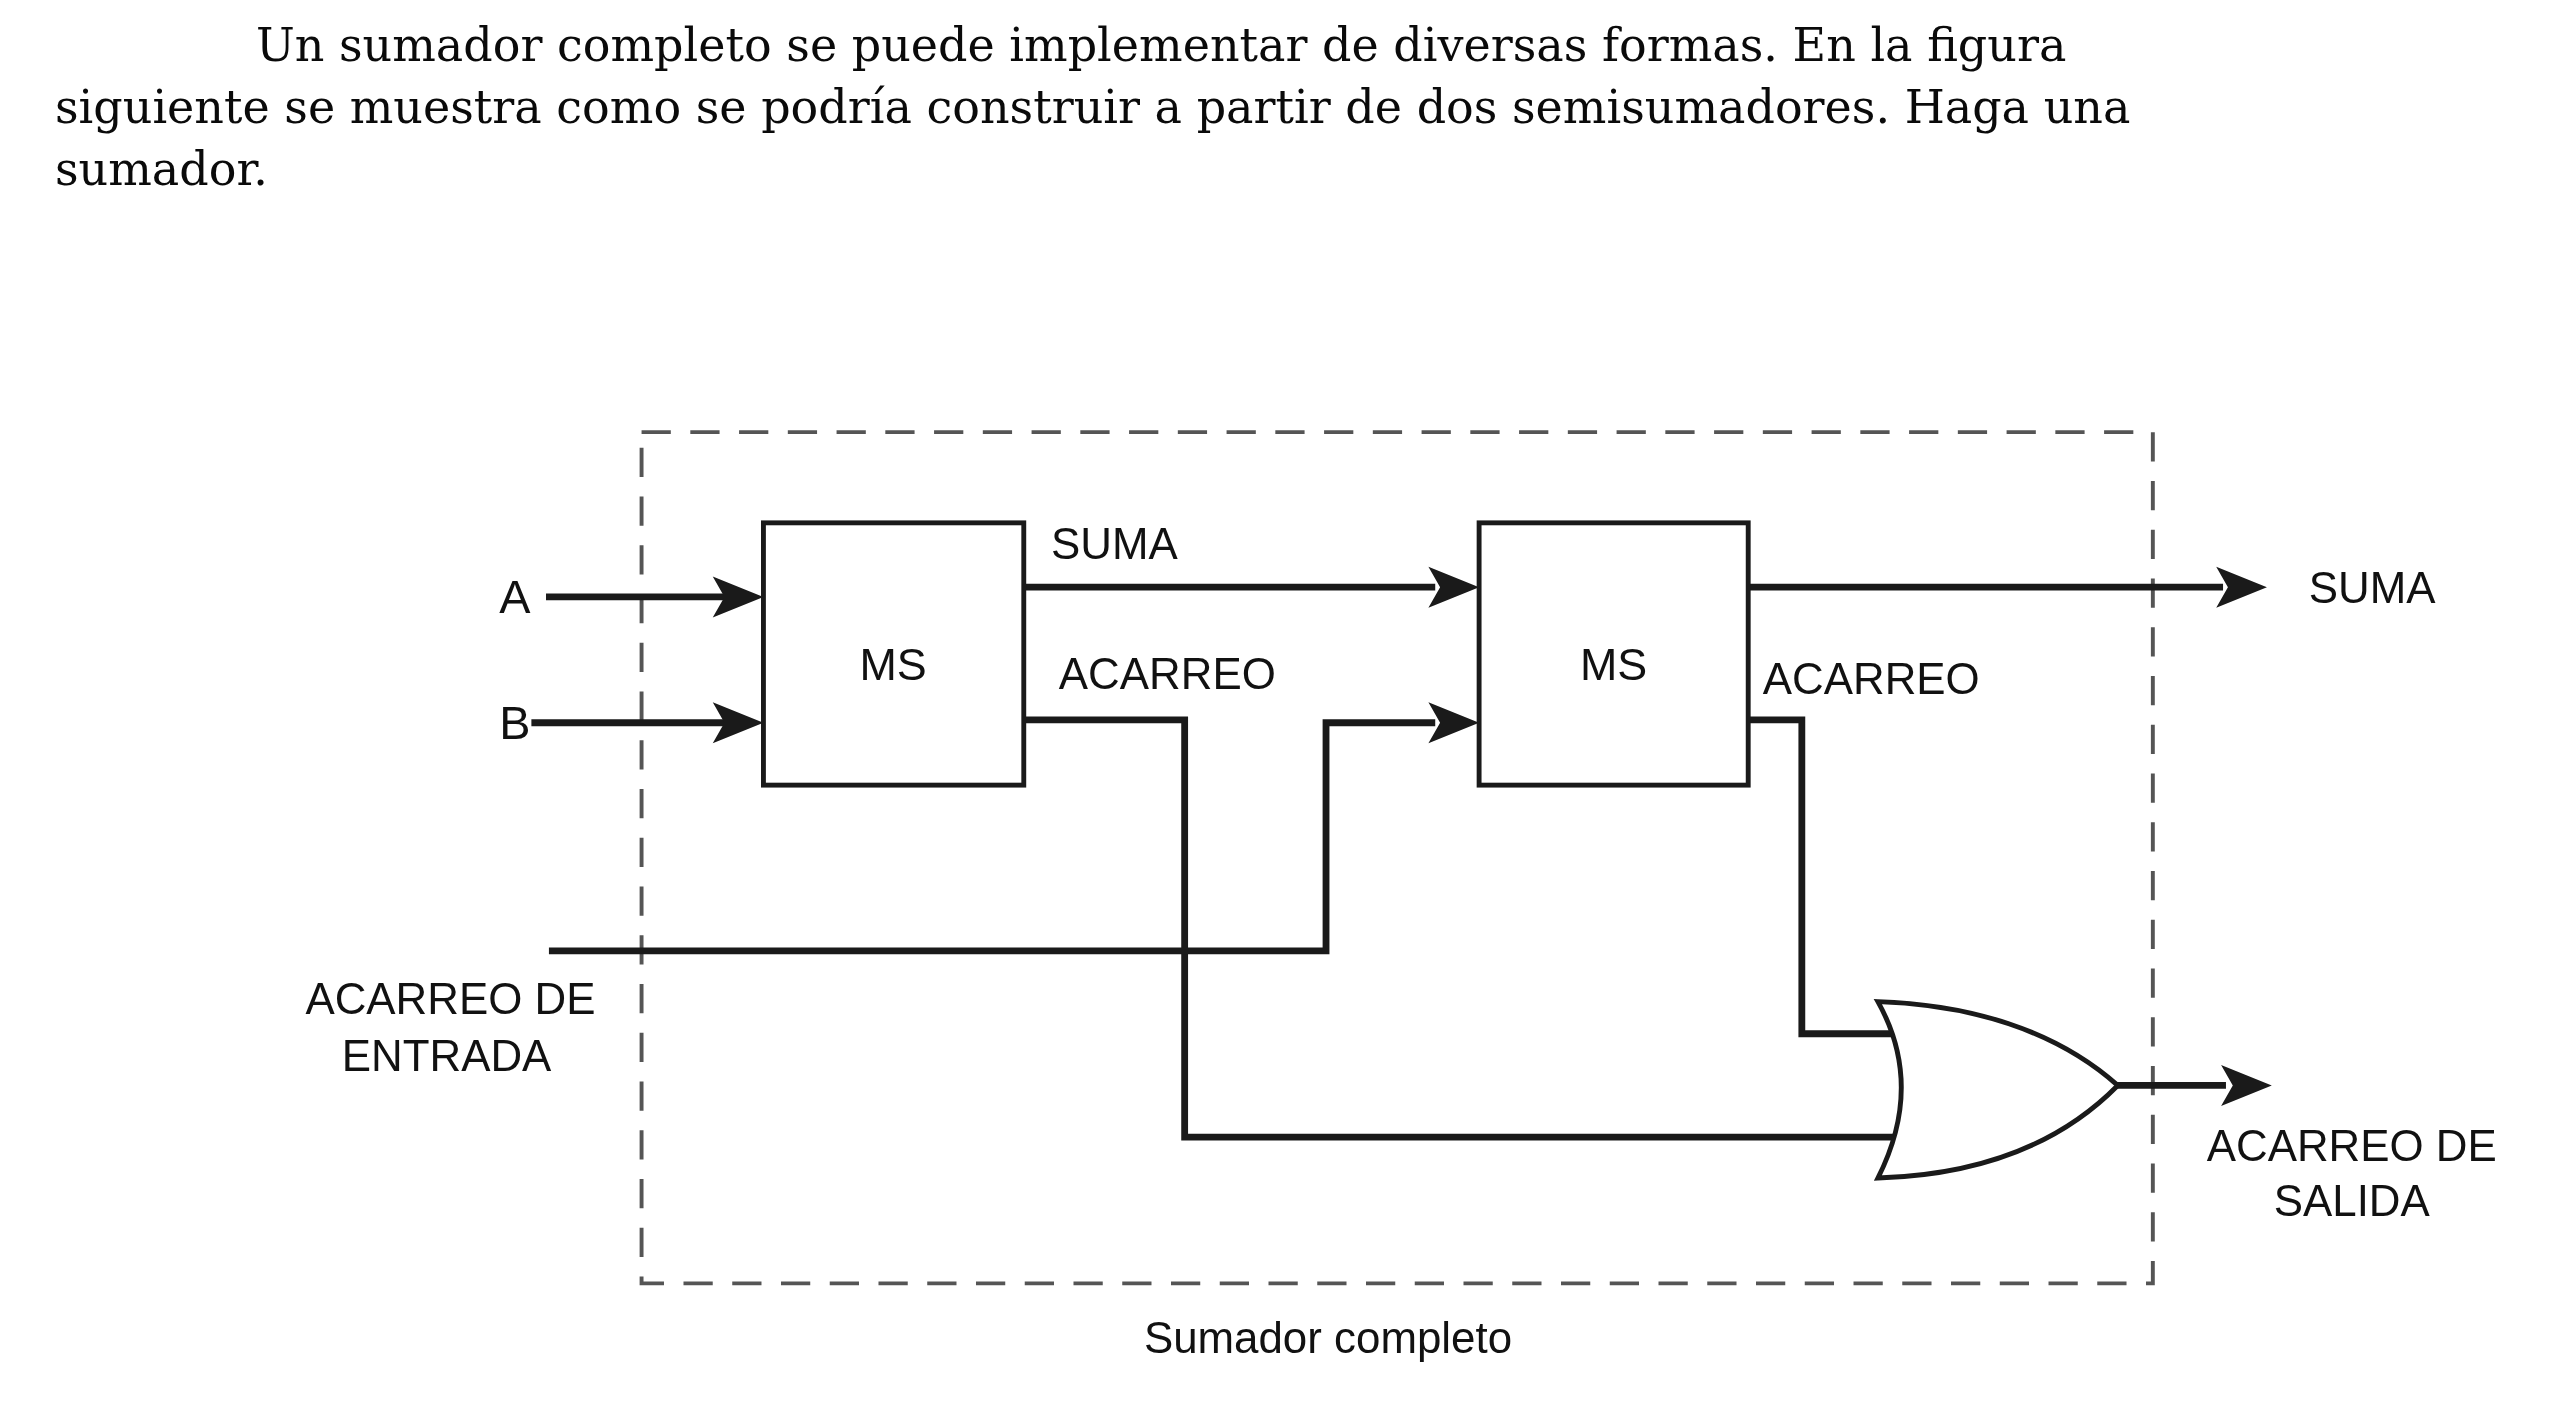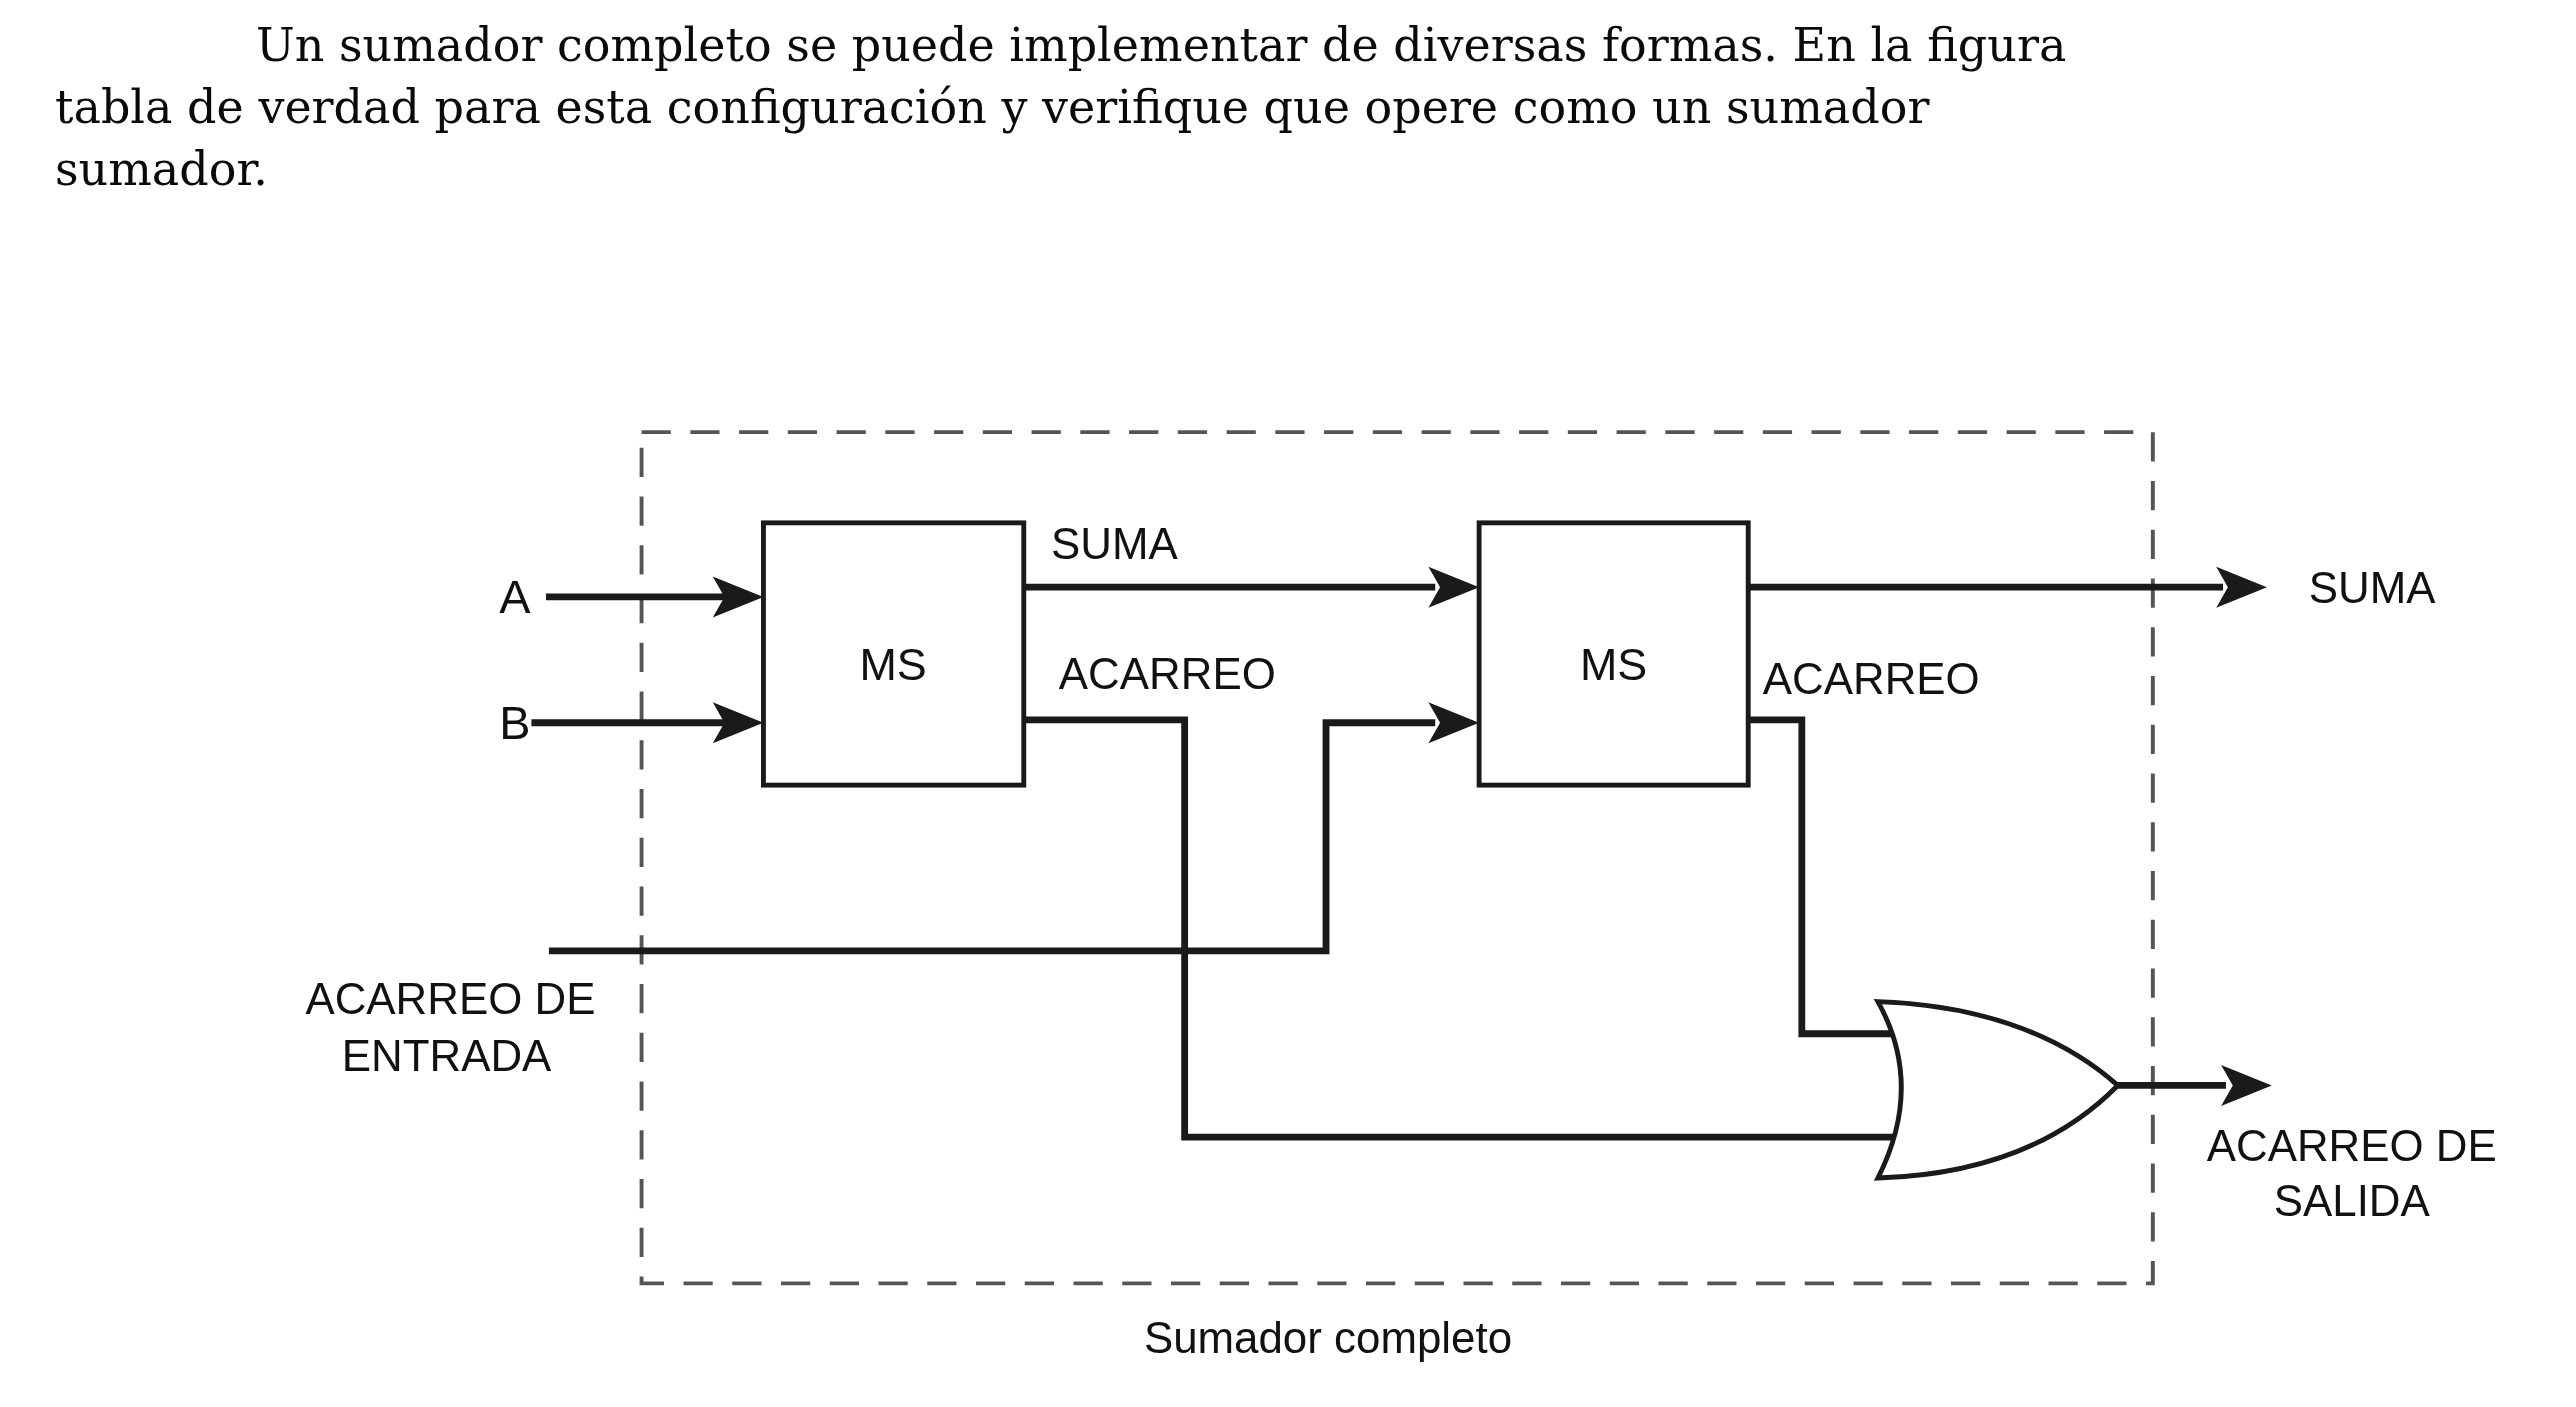--- a/index.html
+++ b/index.html
@@ -48,21 +48,21 @@
     font-size: 45px;
   }
 </style>
 </head>
 <body>
 
 <div class="page">
 
   <div class="paragraph">
     <div class="pline indent">Un sumador completo se puede implementar de diversas formas. En la figura</div>
-    <div class="pline">tabla de verdad para esta configuración y verifique que opere como un sumador</div>
+    <div class="pline">siguiente se muestra como se podría construir a partir de dos semisumadores. Haga una</div>
     <div class="pline">sumador.</div>
   </div>
 
   <svg width="2576" height="1408" viewBox="0 0 2642 1444" style="position:absolute;left:0;top:0;">
 
     <rect x="658" y="435" width="1550" height="873" fill="none" stroke="#555555" stroke-width="4" stroke-dasharray="30 20"></rect>
 
     <g stroke="#1a1a1a" stroke-width="7" fill="none">
 
       <line x1="560" y1="604" x2="745" y2="604"></line>

